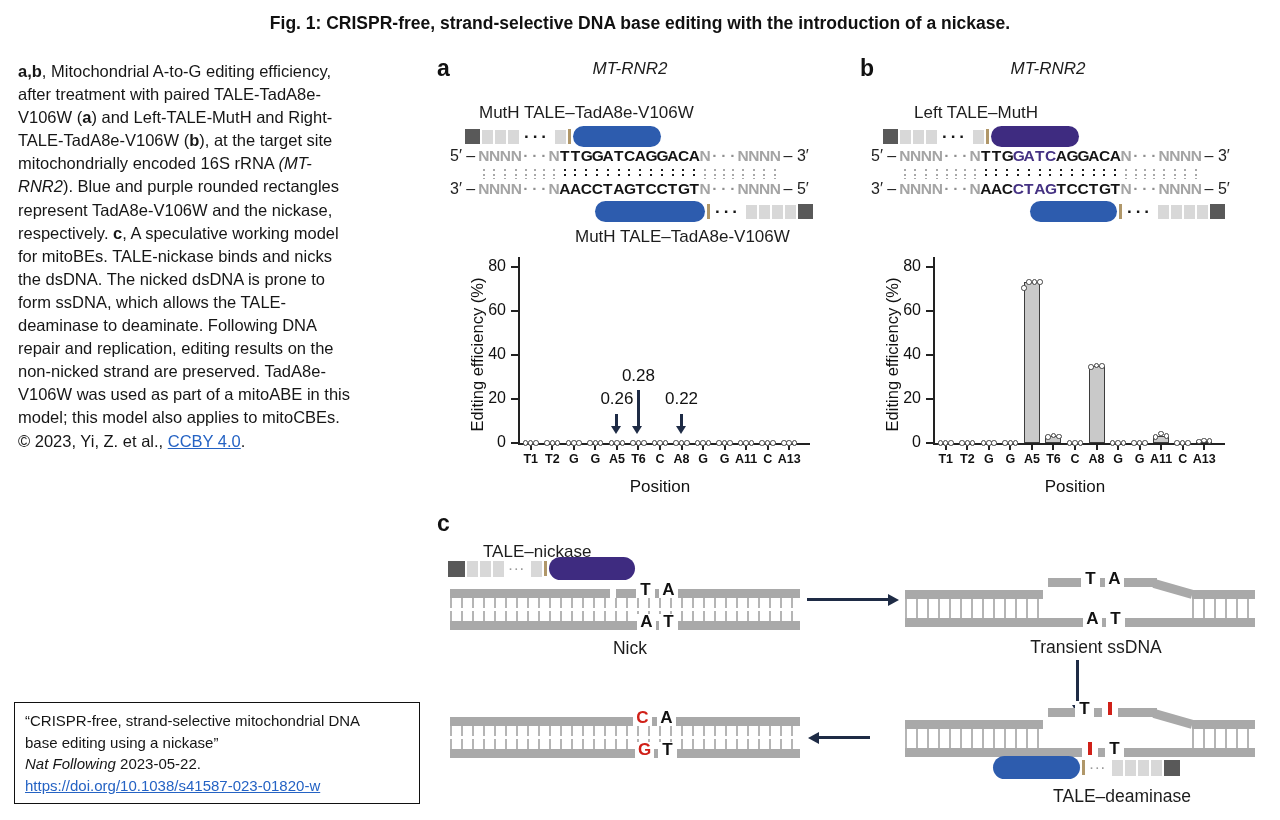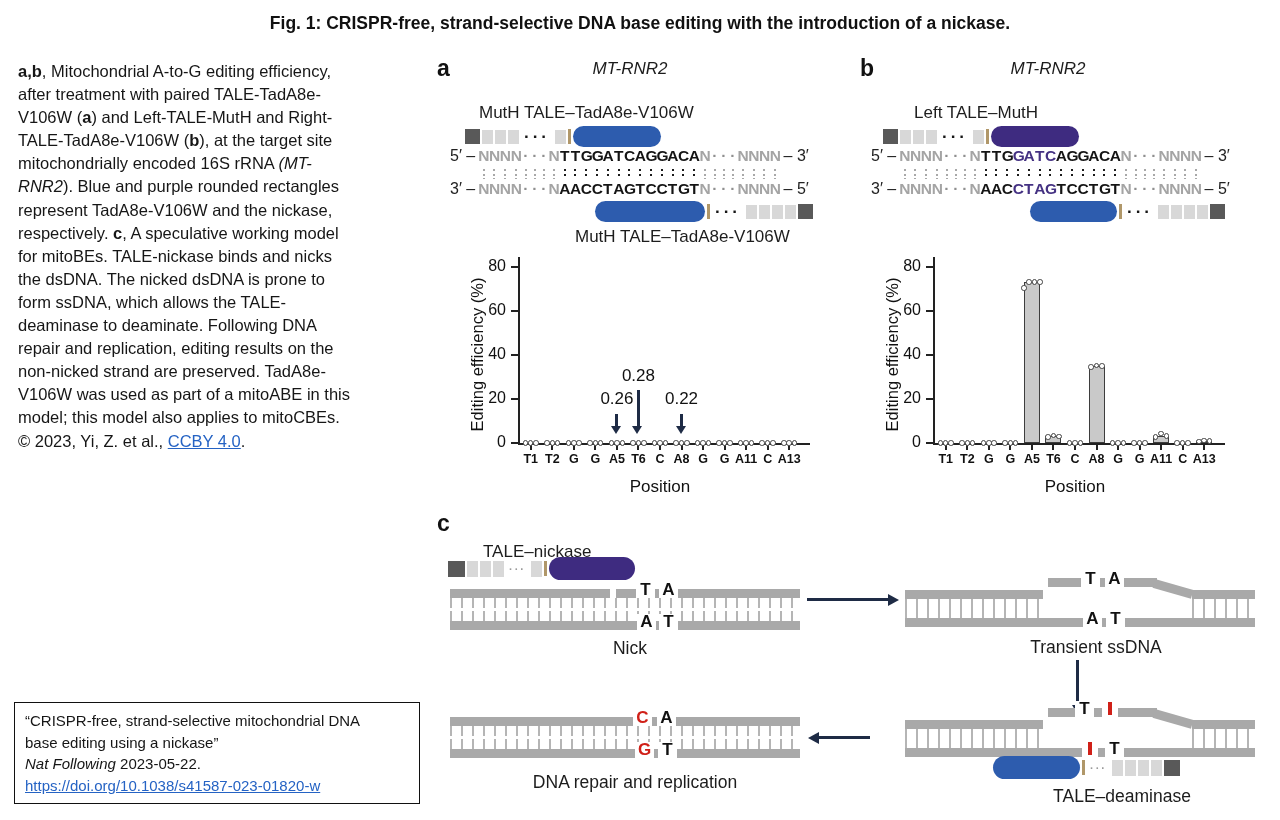--- a/index.html
+++ b/index.html
@@ -725,16 +725,15 @@
     <div class="duplex" style="left:15px;top:201px">
       <div class="dbar" style="left:0;top:6px;width:350px"></div>
       <div class="dticks" style="left:0;top:15px;width:350px"></div>
       <div class="dticks" style="left:0;top:28px;width:350px"></div>
       <div class="dbar" style="left:0;top:38px;width:350px"></div>
       <span class="dletter red" style="left:183px;top:-1px">C</span>
       <span class="dletter" style="left:207px;top:-1px">A</span>
       <span class="dletter red" style="left:185px;top:31px">G</span>
       <span class="dletter" style="left:208px;top:31px">T</span>
     </div>
-    <div class="steplabel" style="left:55px;top:262px;width:290px">DNA repair and replication</div>
   </div>
 
 </div>
 
 </body></html>

